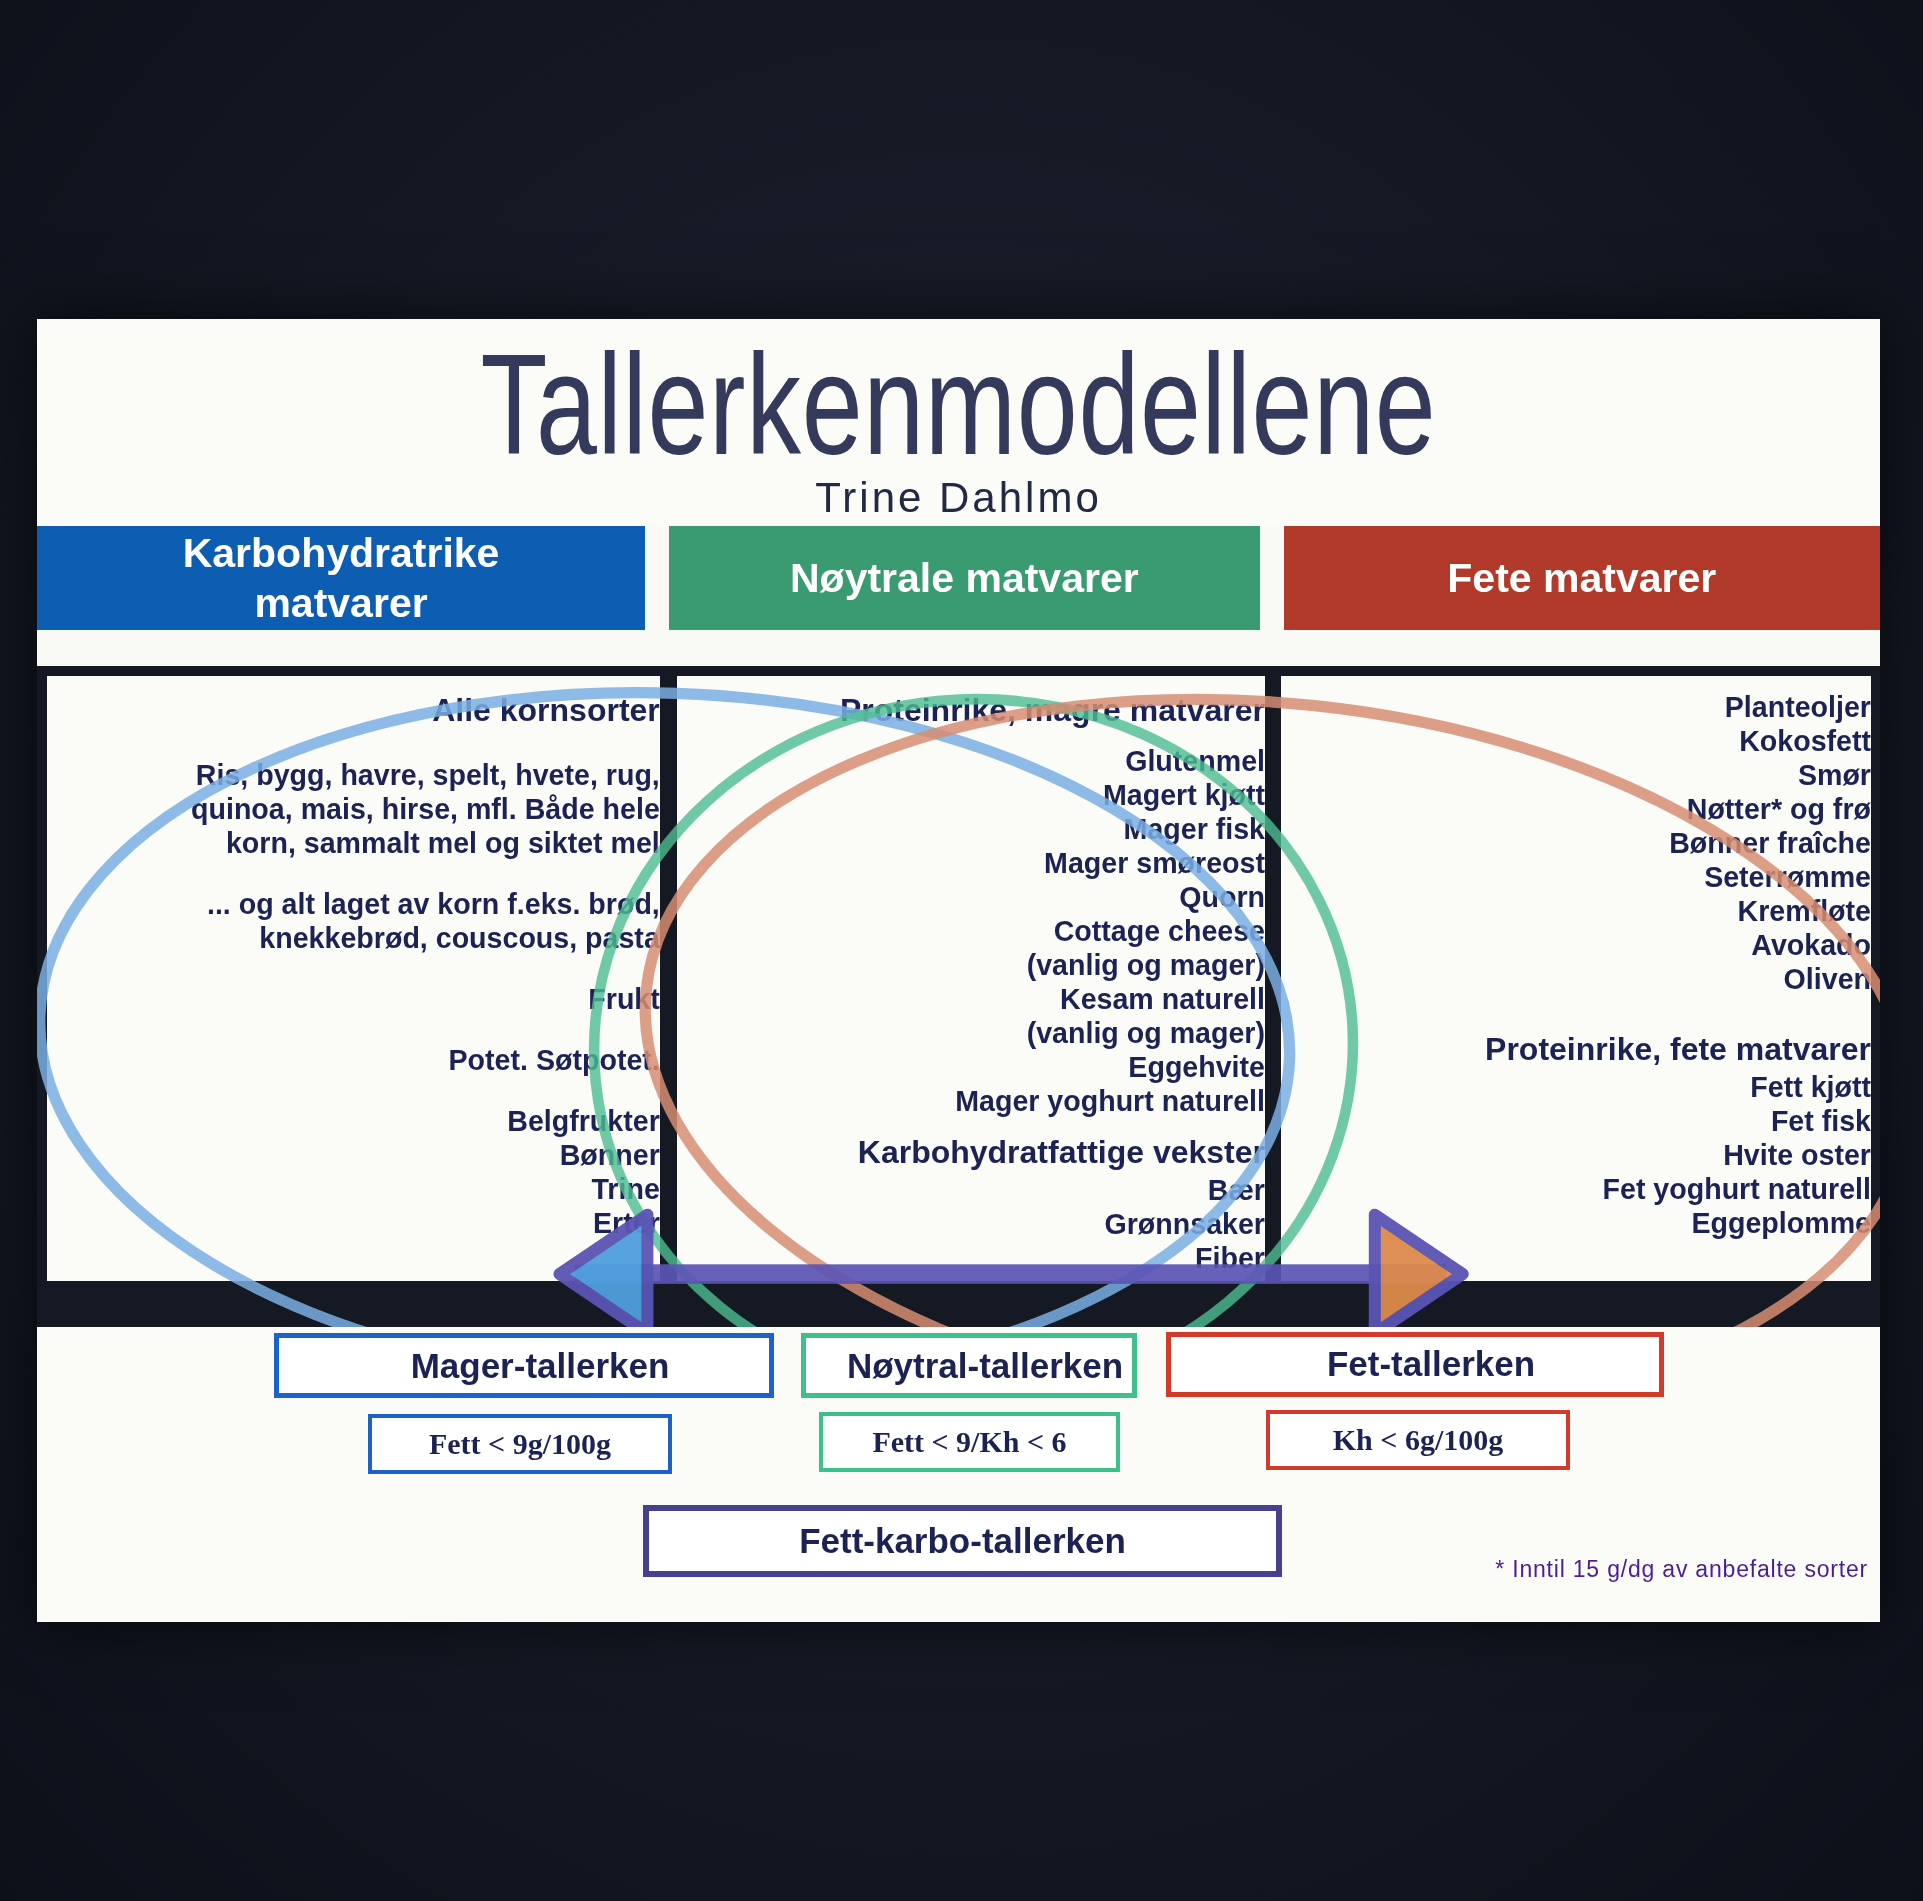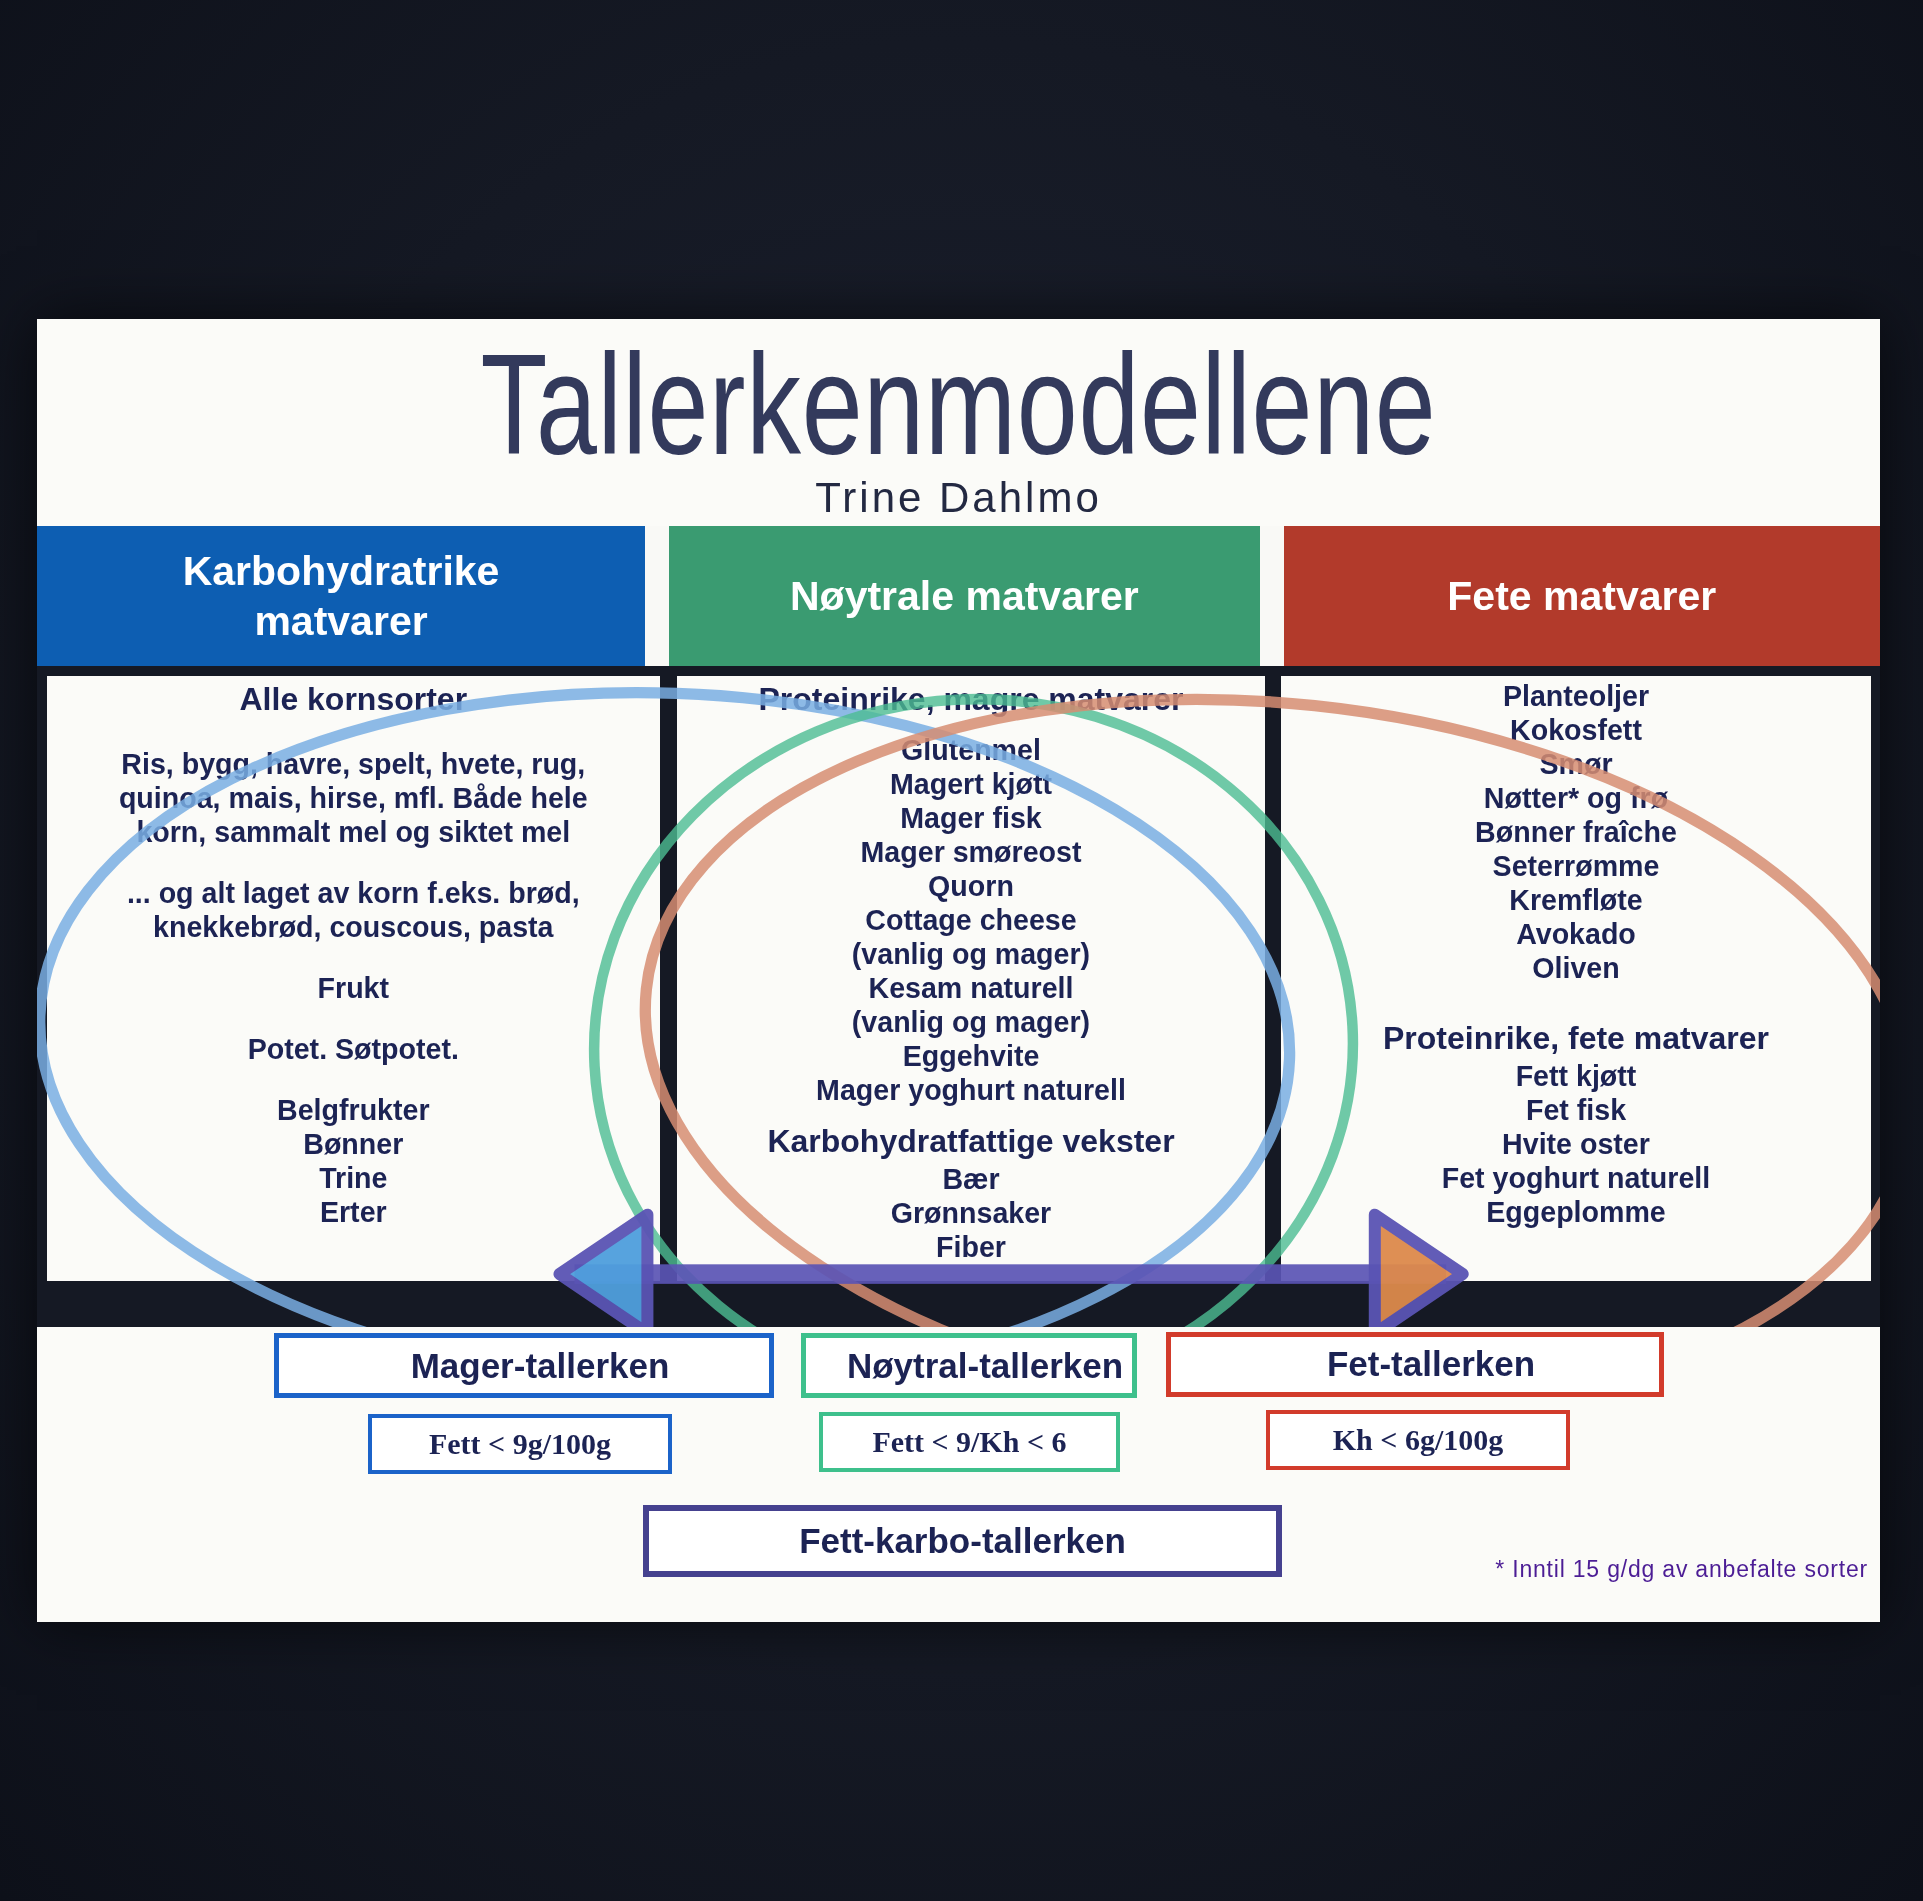--- a/index.html
+++ b/index.html
@@ -7,34 +7,34 @@
          background:radial-gradient(ellipse at 50% 45%, #1d2231 0%, #151924 55%, #0d1019 100%);
          font-family:"Liberation Sans", sans-serif;}
   .poster{position:absolute;left:37px;top:319px;width:1843px;height:1303px;
           background:#f9f9f6;box-shadow:0 0 60px rgba(0,0,0,.65);}
   
   .title-block{position:absolute;left:0;top:0;width:100%;height:207px;text-align:center;background:#fbfbf8;}
   .title{display:inline-block;margin-top:10.5px;font-size:137px;line-height:143px;font-weight:400;
          color:#333a5c;transform:scale(.8,1.04);transform-origin:center top;letter-spacing:0.8px;white-space:nowrap;}
   .logo{margin-top:1.5px;font-size:42px;letter-spacing:3px;color:#232942;font-weight:500;}
   
-  .headers{position:absolute;top:207px;left:0;width:100%;height:140px;display:flex;gap:24px;}
+  .headers{position:absolute;top:207px;left:0;width:100%;height:104px;display:flex;gap:24px;}
   .hdr{display:flex;align-items:center;justify-content:center;color:#fff;font-weight:700;
        font-size:41px;text-align:center;line-height:1.22;}
   .hdr.blue{width:624px;background:#0d5eb2;}
   .hdr.green{width:606px;background:#3a9b71;text-align:center;}
   .hdr.red{width:612px;background:#b23a2b;}
   .hdr.blue span{max-width:436px;}
   
   .panels{position:absolute;top:347px;left:0;width:100%;height:661px;background:#151924;}
   .panel{position:absolute;top:9.8px;height:605px;background:#fbfbf8;overflow:hidden;}
   .panel.p0{left:9.8px;width:613px;}
   .panel.p1{left:640px;width:588px;}
   .panel.p2{left:1244px;width:590px;}
-  .panel-inner{padding-top:3px;text-align:center;color:#1c2354;}
+  .panel-inner{padding-top:14px;text-align:right;color:#1c2354;}
   .row.h{font-size:32px;font-weight:700;line-height:41px;}
   .row.t{font-size:28.6px;font-weight:700;line-height:34px;}
   .gap{height:27px;} .gap.sm{height:13.5px;} .gap.md{height:33px;}
   
   .overlay{position:absolute;left:0;top:0;width:1843px;height:1303px;pointer-events:none;}
   
   .bottom{position:absolute;left:0;top:1008px;width:100%;height:295px;background:#fbfbf8;}
   .box{position:absolute;display:flex;align-items:center;justify-content:center;
        background:#fff;color:#1c2354;font-weight:700;box-sizing:border-box;}
   .box.plate{height:65px;font-size:35px;border:5.3px solid;padding-left:32px;}

